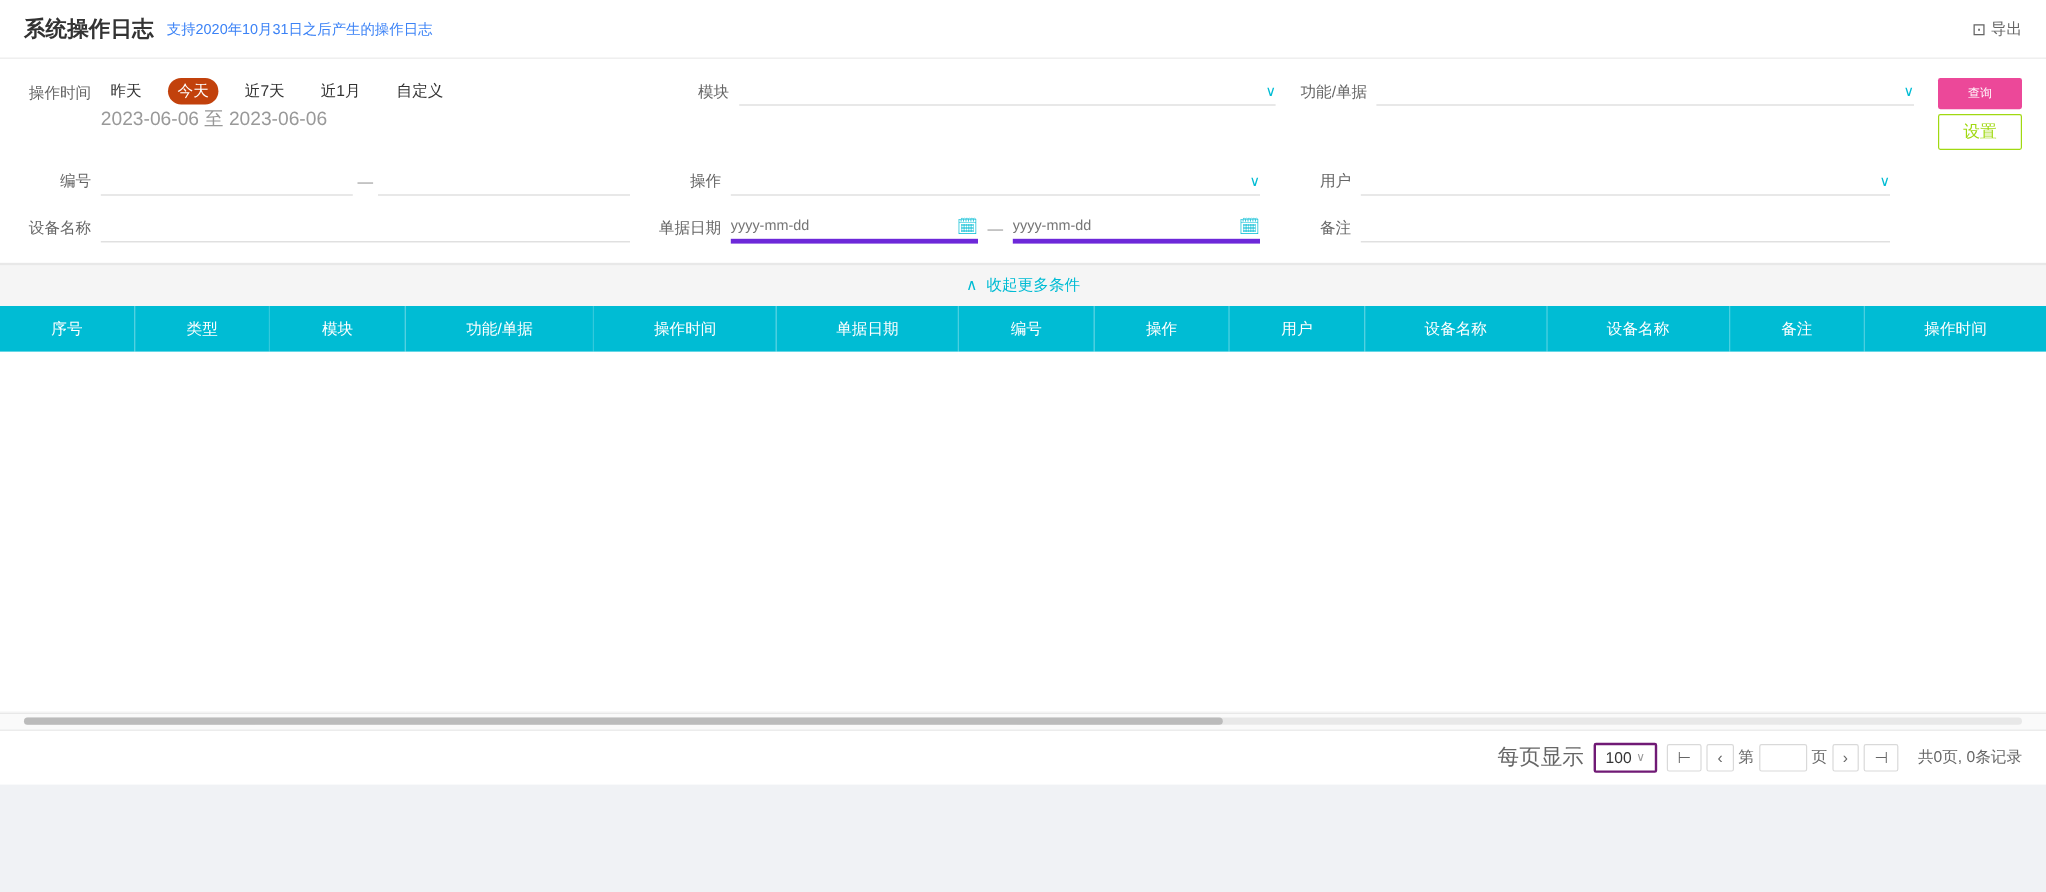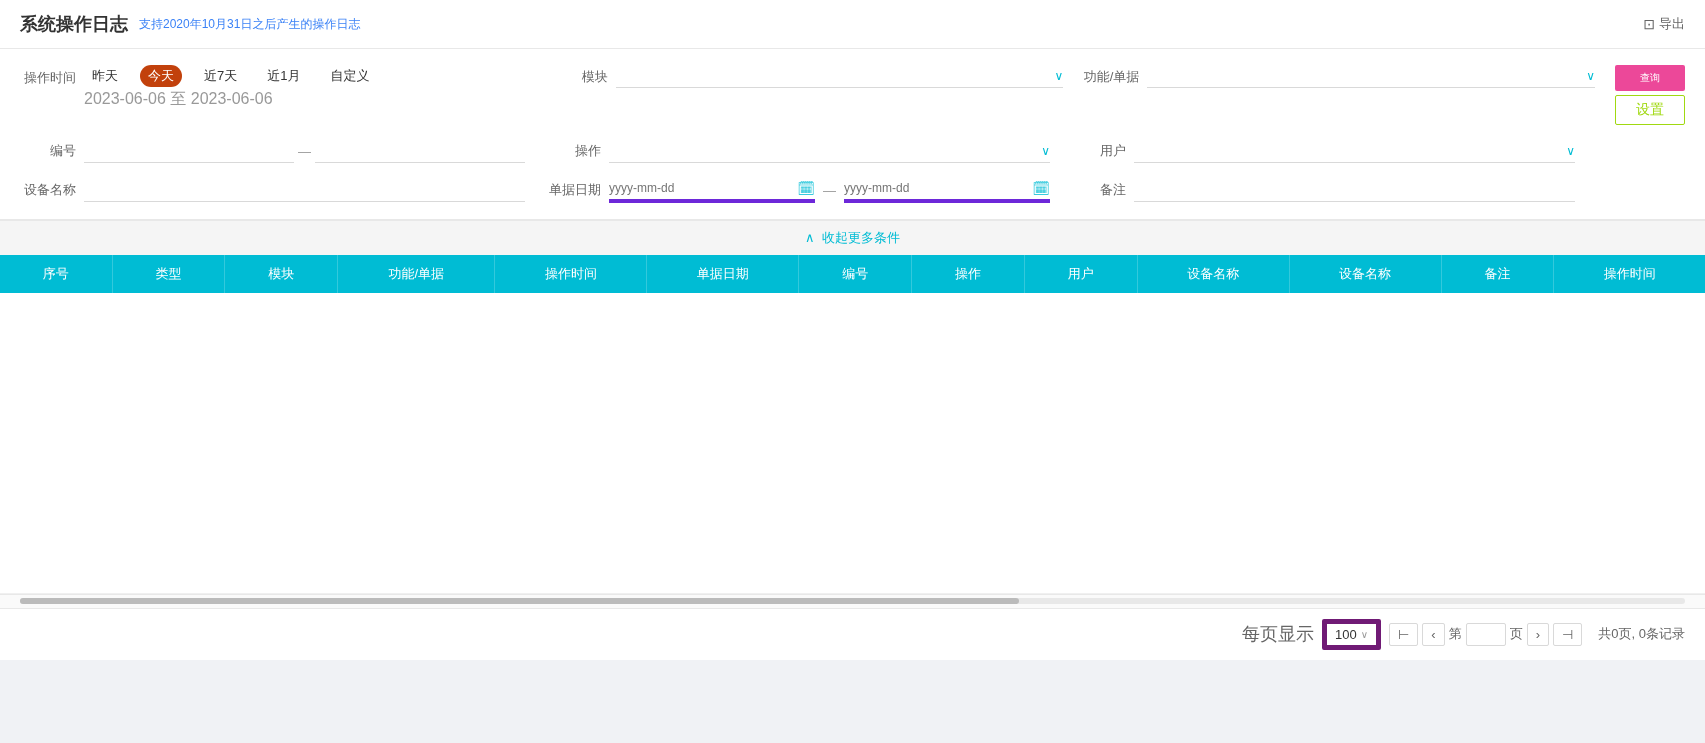--- a/index.html
+++ b/index.html
@@ -288,21 +288,21 @@
       gap: 8px;
       border-top: 1px solid #e8e8e8;
     }
     .per-page-label {
       color: #666;
       font-size: 18px;
     }
     .per-page-select {
       display: flex;
       align-items: center;
-      border: 5px solid #701a75;
+      border: 2px solid #701a75;
       padding: 3px 8px;
       border-radius: 2px;
       cursor: pointer;
       gap: 4px;
       font-size: 13px;
     }
     .per-page-chevron {
       font-size: 10px;
       color: #999;
     }

